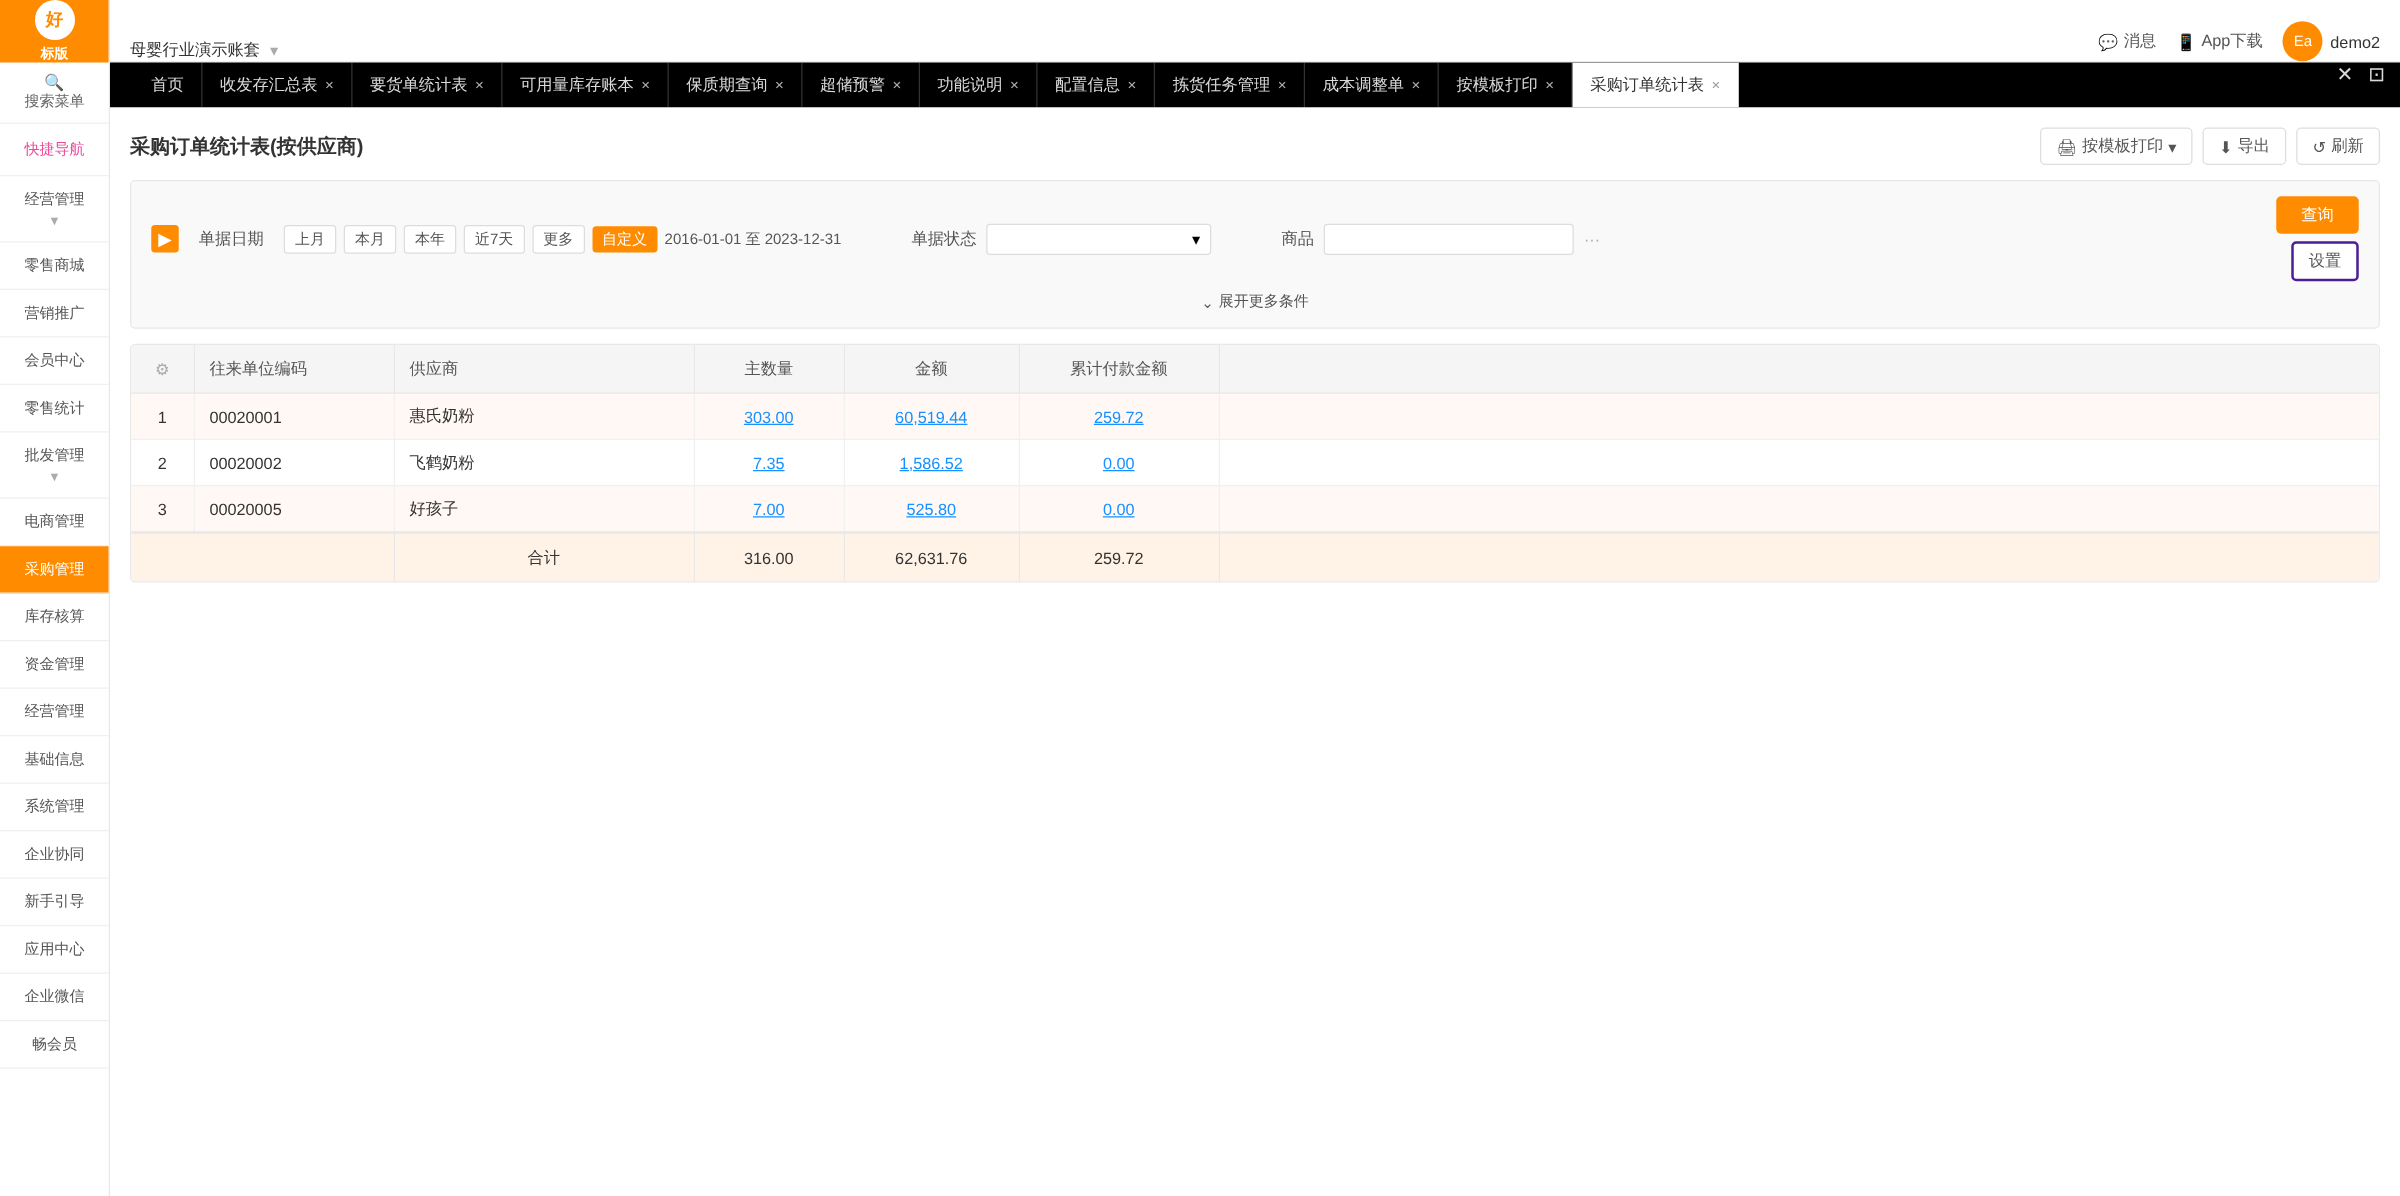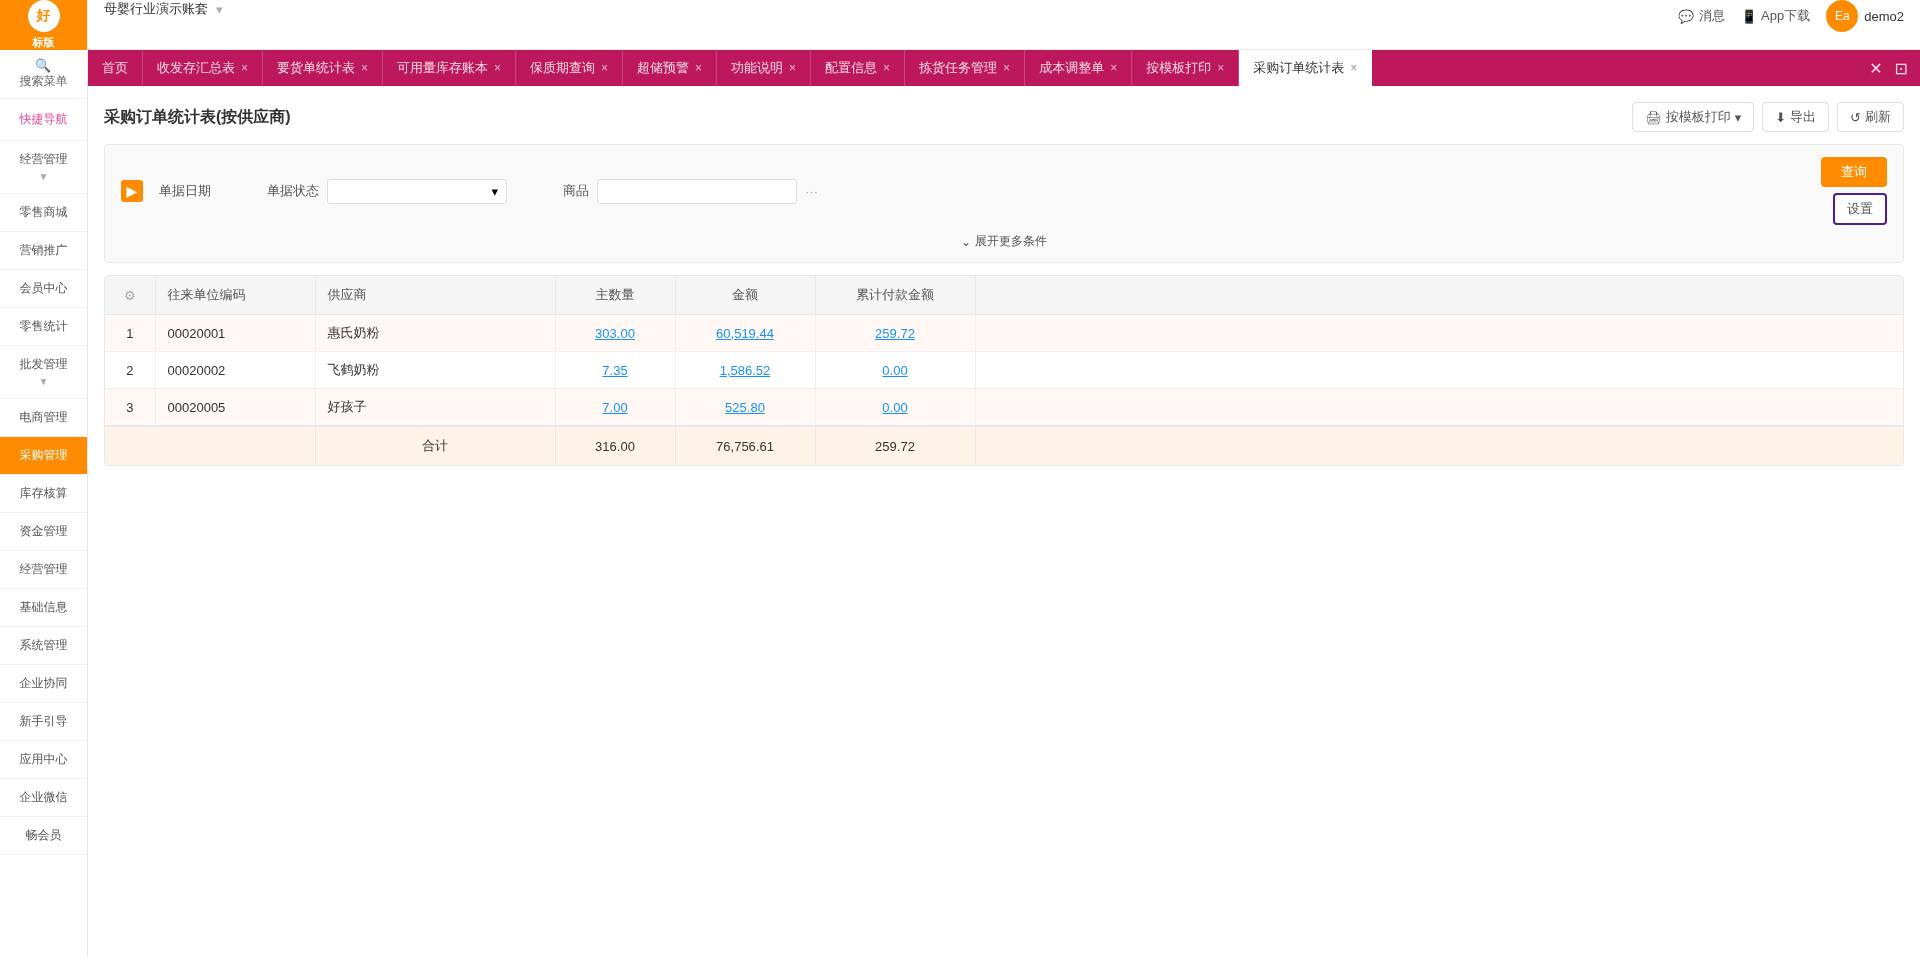--- a/index.html
+++ b/index.html
@@ -16,33 +16,33 @@
     .sidebar-item { padding: 10px 6px; text-align: center; cursor: pointer; border-bottom: 1px solid #f0f0f0; }
     .sidebar-item.active { background: #ff8c00; }
     .sidebar-item.active .sidebar-item-label { color: white; }
     .sidebar-item-label { color: #555; font-size: 12px; display: block; }
     .sidebar-item-arrow { color: #aaa; font-size: 10px; }
 
     
     .main { flex: 1; display: flex; flex-direction: column; overflow: hidden; }
 
     
-    .topbar { height: 50px; background: #fff; display: flex; align-items: flex-start; justify-content: space-between; padding: 0 16px; border-bottom: 1px solid #e8e8e8; }
+    .topbar { height: 50px; background: #fff; display: flex; align-items: flex-end; justify-content: space-between; padding: 0 16px; border-bottom: 1px solid #e8e8e8; }
     .topbar-left { display: flex; align-items: center; gap: 8px; }
     .topbar-workspace { font-size: 13px; color: #333; }
     .topbar-workspace-arrow { color: #aaa; }
     .topbar-right { display: flex; align-items: center; gap: 16px; }
     .topbar-msg { display: flex; align-items: center; gap: 4px; color: #555; font-size: 13px; cursor: pointer; }
     .topbar-app { display: flex; align-items: center; gap: 4px; color: #555; font-size: 13px; cursor: pointer; }
     .topbar-user { display: flex; align-items: center; gap: 6px; cursor: pointer; }
     .topbar-avatar { width: 32px; height: 32px; border-radius: 50%; background: #ff8c00; display: flex; align-items: center; justify-content: center; color: white; font-size: 12px; }
     .topbar-username { color: #333; font-size: 13px; }
 
     
-    .tabbar { height: 36px; background: #be185d; display: flex; align-items: center; overflow-x: auto; }
+    .tabbar { height: 36px; background: #000000; display: flex; align-items: flex-start; overflow-x: auto; padding-left: 19px; }
     .tab { height: 36px; padding: 0 14px; display: flex; align-items: center; gap: 6px; cursor: pointer; white-space: nowrap; color: rgba(255,255,255,0.85); font-size: 13px; border-right: 1px solid rgba(255,255,255,0.2); flex-shrink: 0; }
     .tab.active { background: #fff; color: #333; }
     .tab-close { color: rgba(255,255,255,0.7); font-size: 12px; cursor: pointer; }
     .tab.active .tab-close { color: #999; }
     .tabbar-end { margin-left: auto; display: flex; align-items: center; gap: 4px; padding-right: 8px; }
     .tabbar-end-btn { color: rgba(255,255,255,0.85); cursor: pointer; font-size: 16px; padding: 0 4px; }
 
     
     .content { flex: 1; background: #fff; overflow-y: auto; padding: 16px; }
 
@@ -273,20 +273,31 @@
           <span>↺</span>
           <span>刷新</span>
         </button>
       </div>
     </div>
 
     <div class="filter-area">
       <div class="filter-row">
         <button class="filter-toggle">▶</button>
         <span class="filter-label">单据日期</span>
+        <div class="filter-dates">
+          <button class="date-quick-btn">上月</button>
+          <button class="date-quick-btn">本月</button>
+          <button class="date-quick-btn">本年</button>
+          <button class="date-quick-btn">近7天</button>
+          <button class="date-quick-btn">更多</button>
+          <span class="date-custom-badge">
+            <span>自定义</span>
+          </span>
+          <span class="date-range">2016-01-01 至 2023-12-31</span>
+        </div>
 
         <div class="filter-status">
           <span class="filter-status-label">单据状态</span>
           <div class="filter-status-select">
             <span></span>
             <span>▾</span>
           </div>
         </div>
 
         <div class="filter-goods">
@@ -400,21 +411,21 @@
         <tfoot>
           <tr class="table-footer">
             <td colspan="2"></td>
             <td class="col-supplier">
               <span>合计</span>
             </td>
             <td class="col-qty">
               <span>316.00</span>
             </td>
             <td class="col-amount">
-              <span>76,756.61</span>
+              <span>62,631.76</span>
             </td>
             <td class="col-paid">
               <span>259.72</span>
             </td>
             <td class="col-rest"></td>
           </tr>
         </tfoot>
       </table>
     </div>
 

